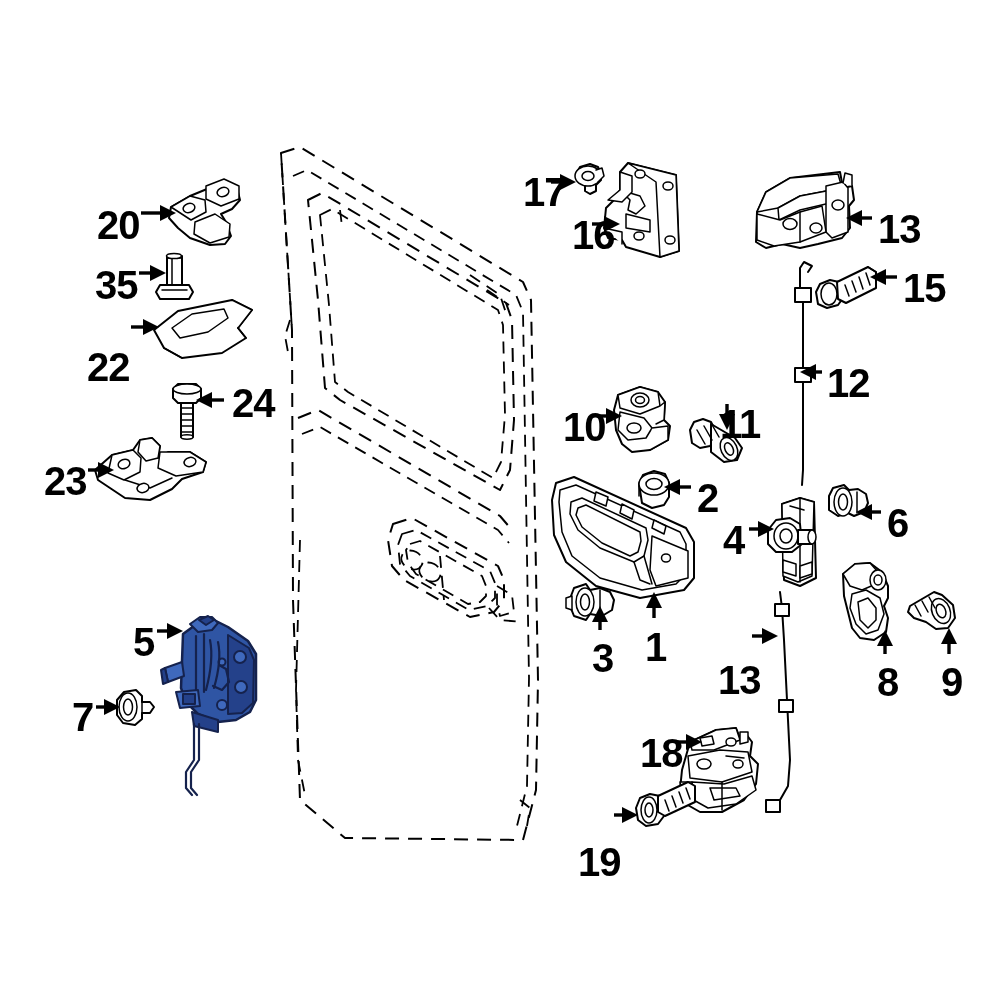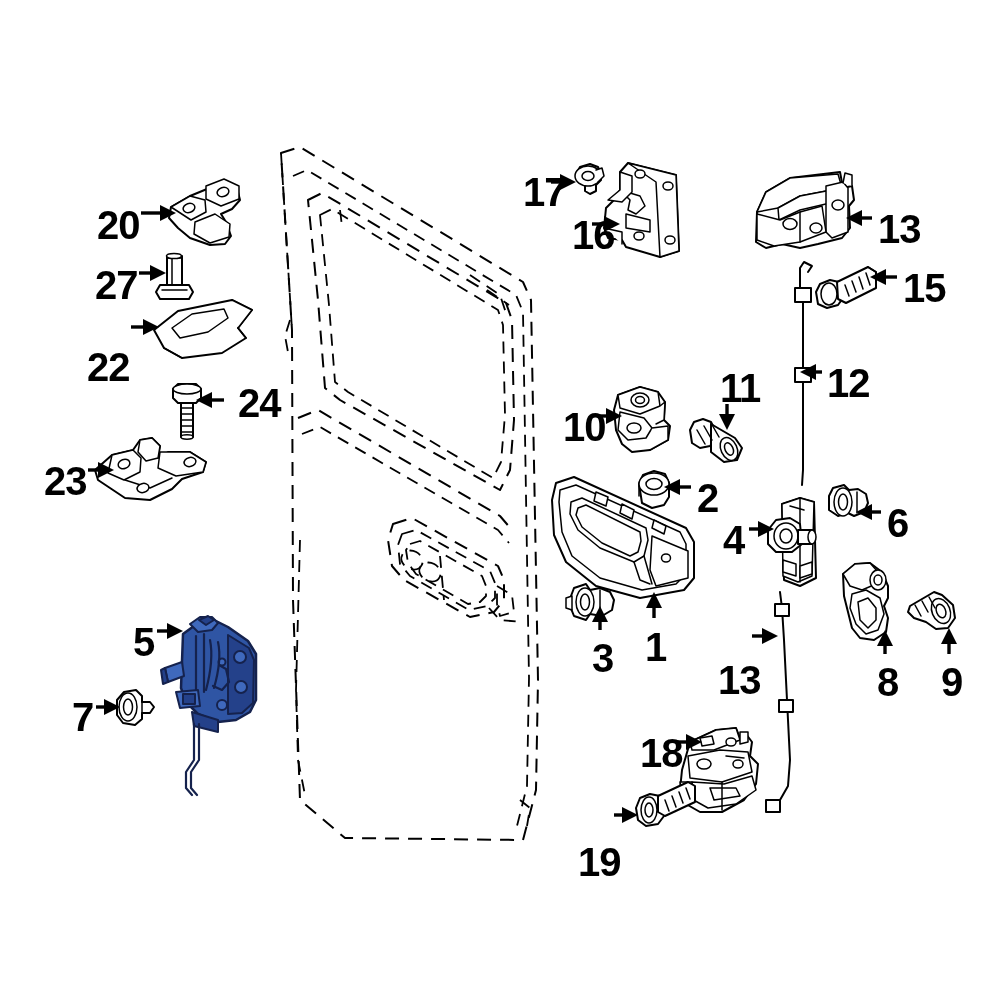--- a/index.html
+++ b/index.html
@@ -470,29 +470,29 @@
       <div class="calloutLabel" style="left: 645px; top: 627px;">1</div>
       <div class="calloutLabel" style="left: 697px; top: 478px;">2</div>
       <div class="calloutLabel" style="left: 592px; top: 638px;">3</div>
       <div class="calloutLabel" style="left: 723px; top: 520px;">4</div>
       <div class="calloutLabel" style="left: 133px; top: 622px;">5</div>
       <div class="calloutLabel" style="left: 887px; top: 503px;">6</div>
       <div class="calloutLabel" style="left: 72px; top: 697px;">7</div>
       <div class="calloutLabel" style="left: 877px; top: 662px;">8</div>
       <div class="calloutLabel" style="left: 941px; top: 662px;">9</div>
       <div class="calloutLabel" style="left: 563px; top: 407px;">10</div>
-      <div class="calloutLabel" style="left: 720px; top: 368px;">11</div>
+      <div class="calloutLabel" style="left: 720px; top: 404px;">11</div>
       <div class="calloutLabel" style="left: 827px; top: 363px;">12</div>
       <div class="calloutLabel" style="left: 718px; top: 627px; margin-top: 33px;">13</div>
       <div class="calloutLabel" style="left: 878px; top: 209px;">13</div>
       <div class="calloutLabel" style="left: 903px; top: 268px; text-align: center;">15</div>
       <div class="calloutLabel" style="left: 572px; top: 215px;">16</div>
       <div class="calloutLabel" style="left: 523px; top: 172px;">17</div>
       <div class="calloutLabel" style="left: 640px; top: 733px;">18</div>
       <div class="calloutLabel" style="left: 578px; top: 806px; margin-top: 36px;">19</div>
       <div class="calloutLabel" style="left: 97px; top: 205px;">20</div>
-      <div class="calloutLabel" style="left: 95px; top: 265px;">27</div>
+      <div class="calloutLabel" style="left: 95px; top: 265px;">35</div>
       <div class="calloutLabel" style="left: 87px; top: 318px; margin-top: 29px;">22</div>
       <div class="calloutLabel" style="left: 44px; top: 461px;">23</div>
-      <div class="calloutLabel" style="left: 238px; top: 383px;">24</div>
+      <div class="calloutLabel" style="left: 232px; top: 383px;">24</div>
     </div>
 
 </div>
 
 </body></html>

